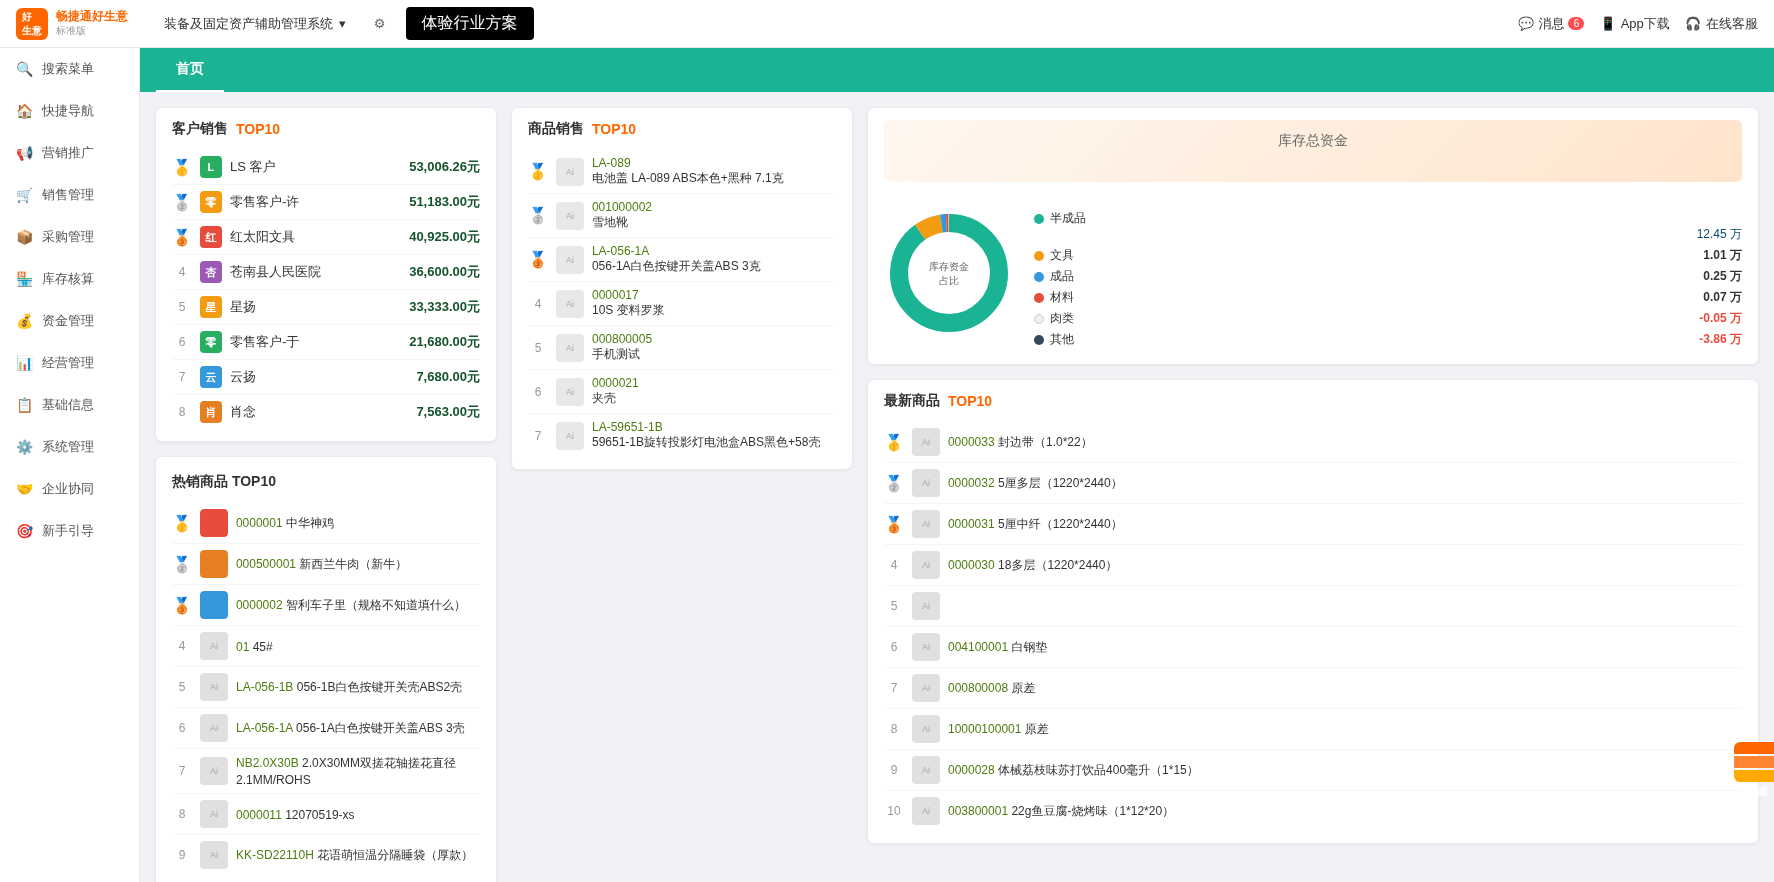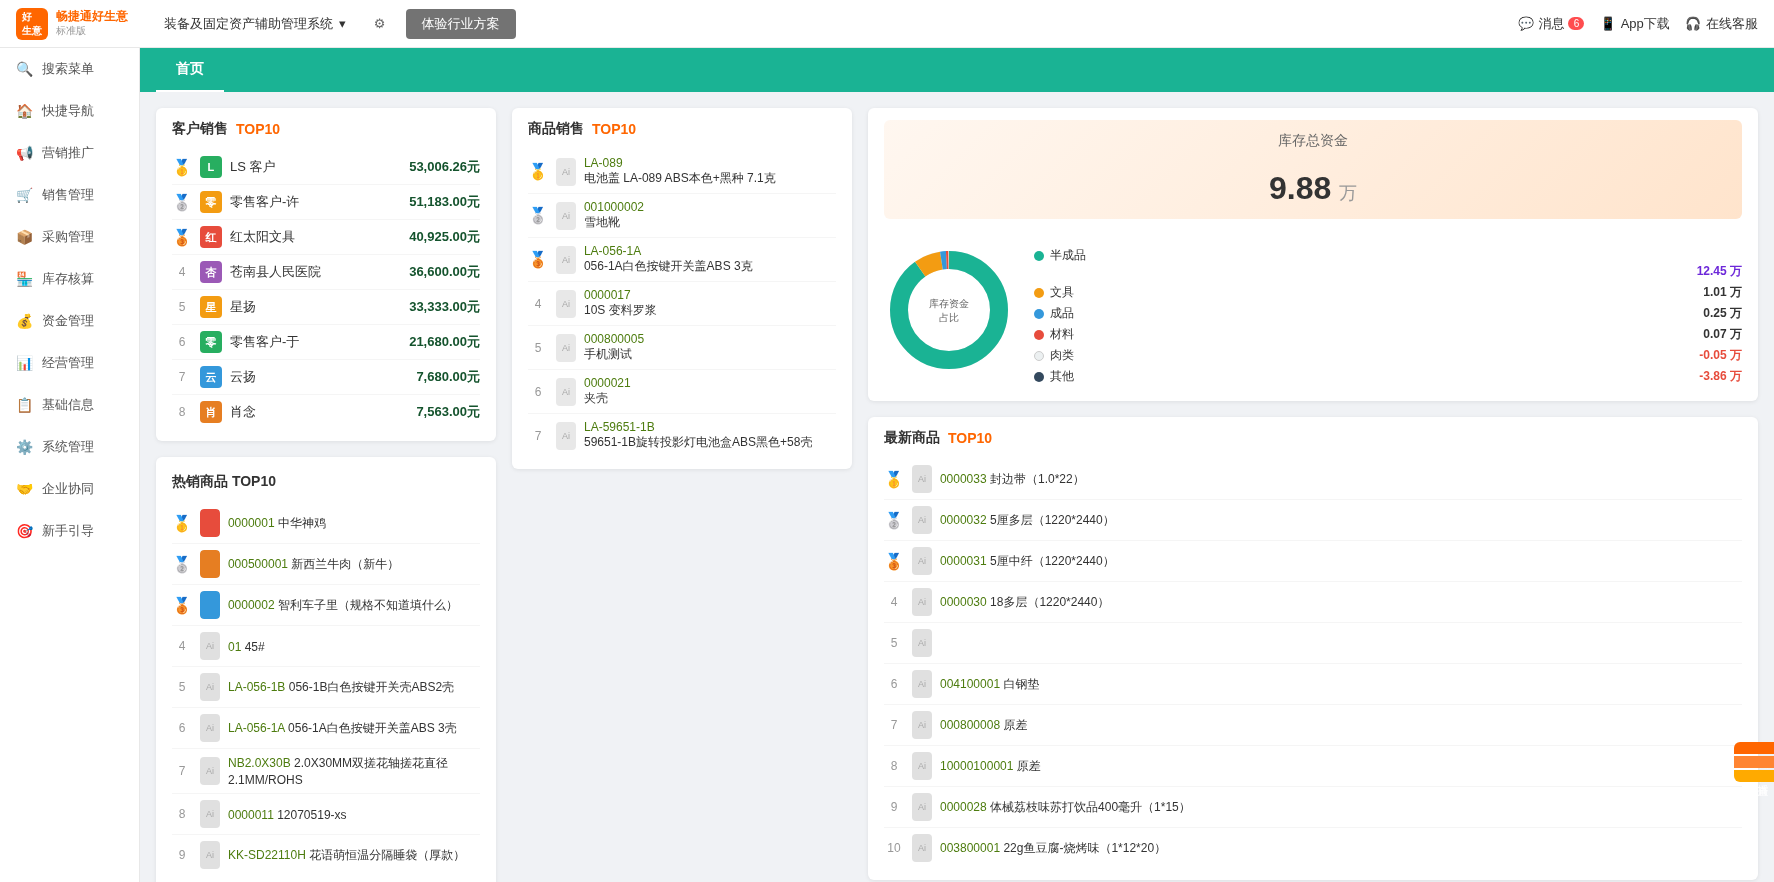--- a/index.html
+++ b/index.html
@@ -47,27 +47,27 @@
       cursor: pointer;
       padding: 4px 8px;
       border-radius: 4px;
     }
     .gear-btn {
       width: 28px; height: 28px;
       display: flex; align-items: center; justify-content: center;
       cursor: pointer; color: #666;
     }
     .trial-btn {
-      background: #737373;
+      background: #000000;
       color: #fff;
       border: none;
       padding: 6px 16px;
       border-radius: 4px;
       cursor: pointer;
-      font-size: 13px;
+      font-size: 16px;
     }
     .header-right {
       display: flex;
       align-items: center;
       gap: 16px;
       font-size: 13px;
       color: #333;
     }
     .header-right-item {
       display: flex; align-items: center; gap: 4px; cursor: pointer;
@@ -176,21 +176,21 @@
     
     .product-item {
       display: flex;
       align-items: center;
       padding: 6px 0;
       border-bottom: 1px solid #f5f5f5;
       gap: 8px;
     }
     .product-item:last-child { border-bottom: none; }
     .product-thumb {
-      width: 20px; height: 28px;
+      width: 28px; height: 28px;
       border-radius: 4px;
       background: #e0e0e0;
       display: flex; align-items: center; justify-content: center;
       font-size: 10px; color: #999;
       overflow: hidden;
     }
     .product-info { flex: 1; }
     .product-code { font-size: 12px; color: #4d7c0f; }
     .product-name { font-size: 12px; color: #333; }
 
@@ -558,45 +558,41 @@
   </div>
           </div>
       </div>
     </div>
 
     <div class="right-panel">
 
       <div class="card">
         <div class="inventory-header">
           <div style="font-size:14px;color:#666;margin-bottom:20px;">库存总资金</div>
-          <div>
-            <span style="font-size:32px;font-weight:bold;color:#333;">9.88</span>
-            <span style="font-size:18px;color:#999;margin-left:4px;">万</span>
-          </div>
         </div>
         <div class="donut-container">
           <svg class="donut-svg" viewBox="0 0 130 130">
 
             <circle cx="65" cy="65" r="50" fill="none" stroke="#ecf0f1" stroke-width="18"></circle>
 
             <circle cx="65" cy="65" r="50" fill="none" stroke="#1ab394" stroke-width="18" stroke-dasharray="283 31" stroke-dashoffset="0" transform="rotate(-90 65 65)"></circle>
 
             <circle cx="65" cy="65" r="50" fill="none" stroke="#f39c12" stroke-width="18" stroke-dasharray="23 291" stroke-dashoffset="-283" transform="rotate(-90 65 65)"></circle>
 
             <circle cx="65" cy="65" r="50" fill="none" stroke="#3498db" stroke-width="18" stroke-dasharray="5 309" stroke-dashoffset="-306" transform="rotate(-90 65 65)"></circle>
 
             <circle cx="65" cy="65" r="50" fill="none" stroke="#e74c3c" stroke-width="18" stroke-dasharray="2 312" stroke-dashoffset="-311" transform="rotate(-90 65 65)"></circle>
             <text x="65" y="62" text-anchor="middle" font-size="10" fill="#666">库存资金</text>
             <text x="65" y="76" text-anchor="middle" font-size="10" fill="#666">占比</text>
           </svg>
           <div class="legend-list" id="inventory-legend">
               <div class="legend-item">
     <span class="legend-dot" style="background:#1ab394;"></span>
     <span style="flex:1;">半成品</span>
-    <span style="color:#6d28d9;font-weight:bold;margin-top:32px;">12.45 万</span>
+    <span style="color:#0c4a6e;font-weight:normal;margin-top:32px;">12.45 万</span>
   </div>
               <div class="legend-item">
     <span class="legend-dot" style="background:#f39c12;"></span>
     <span style="flex:1;">文具</span>
     <span style="color:#333;font-weight:bold;">1.01 万</span>
   </div>
               <div class="legend-item">
     <span class="legend-dot" style="background:#3498db;"></span>
     <span style="flex:1;">成品</span>
     <span style="color:#333;font-weight:bold;text-align:right;">0.25 万</span>

